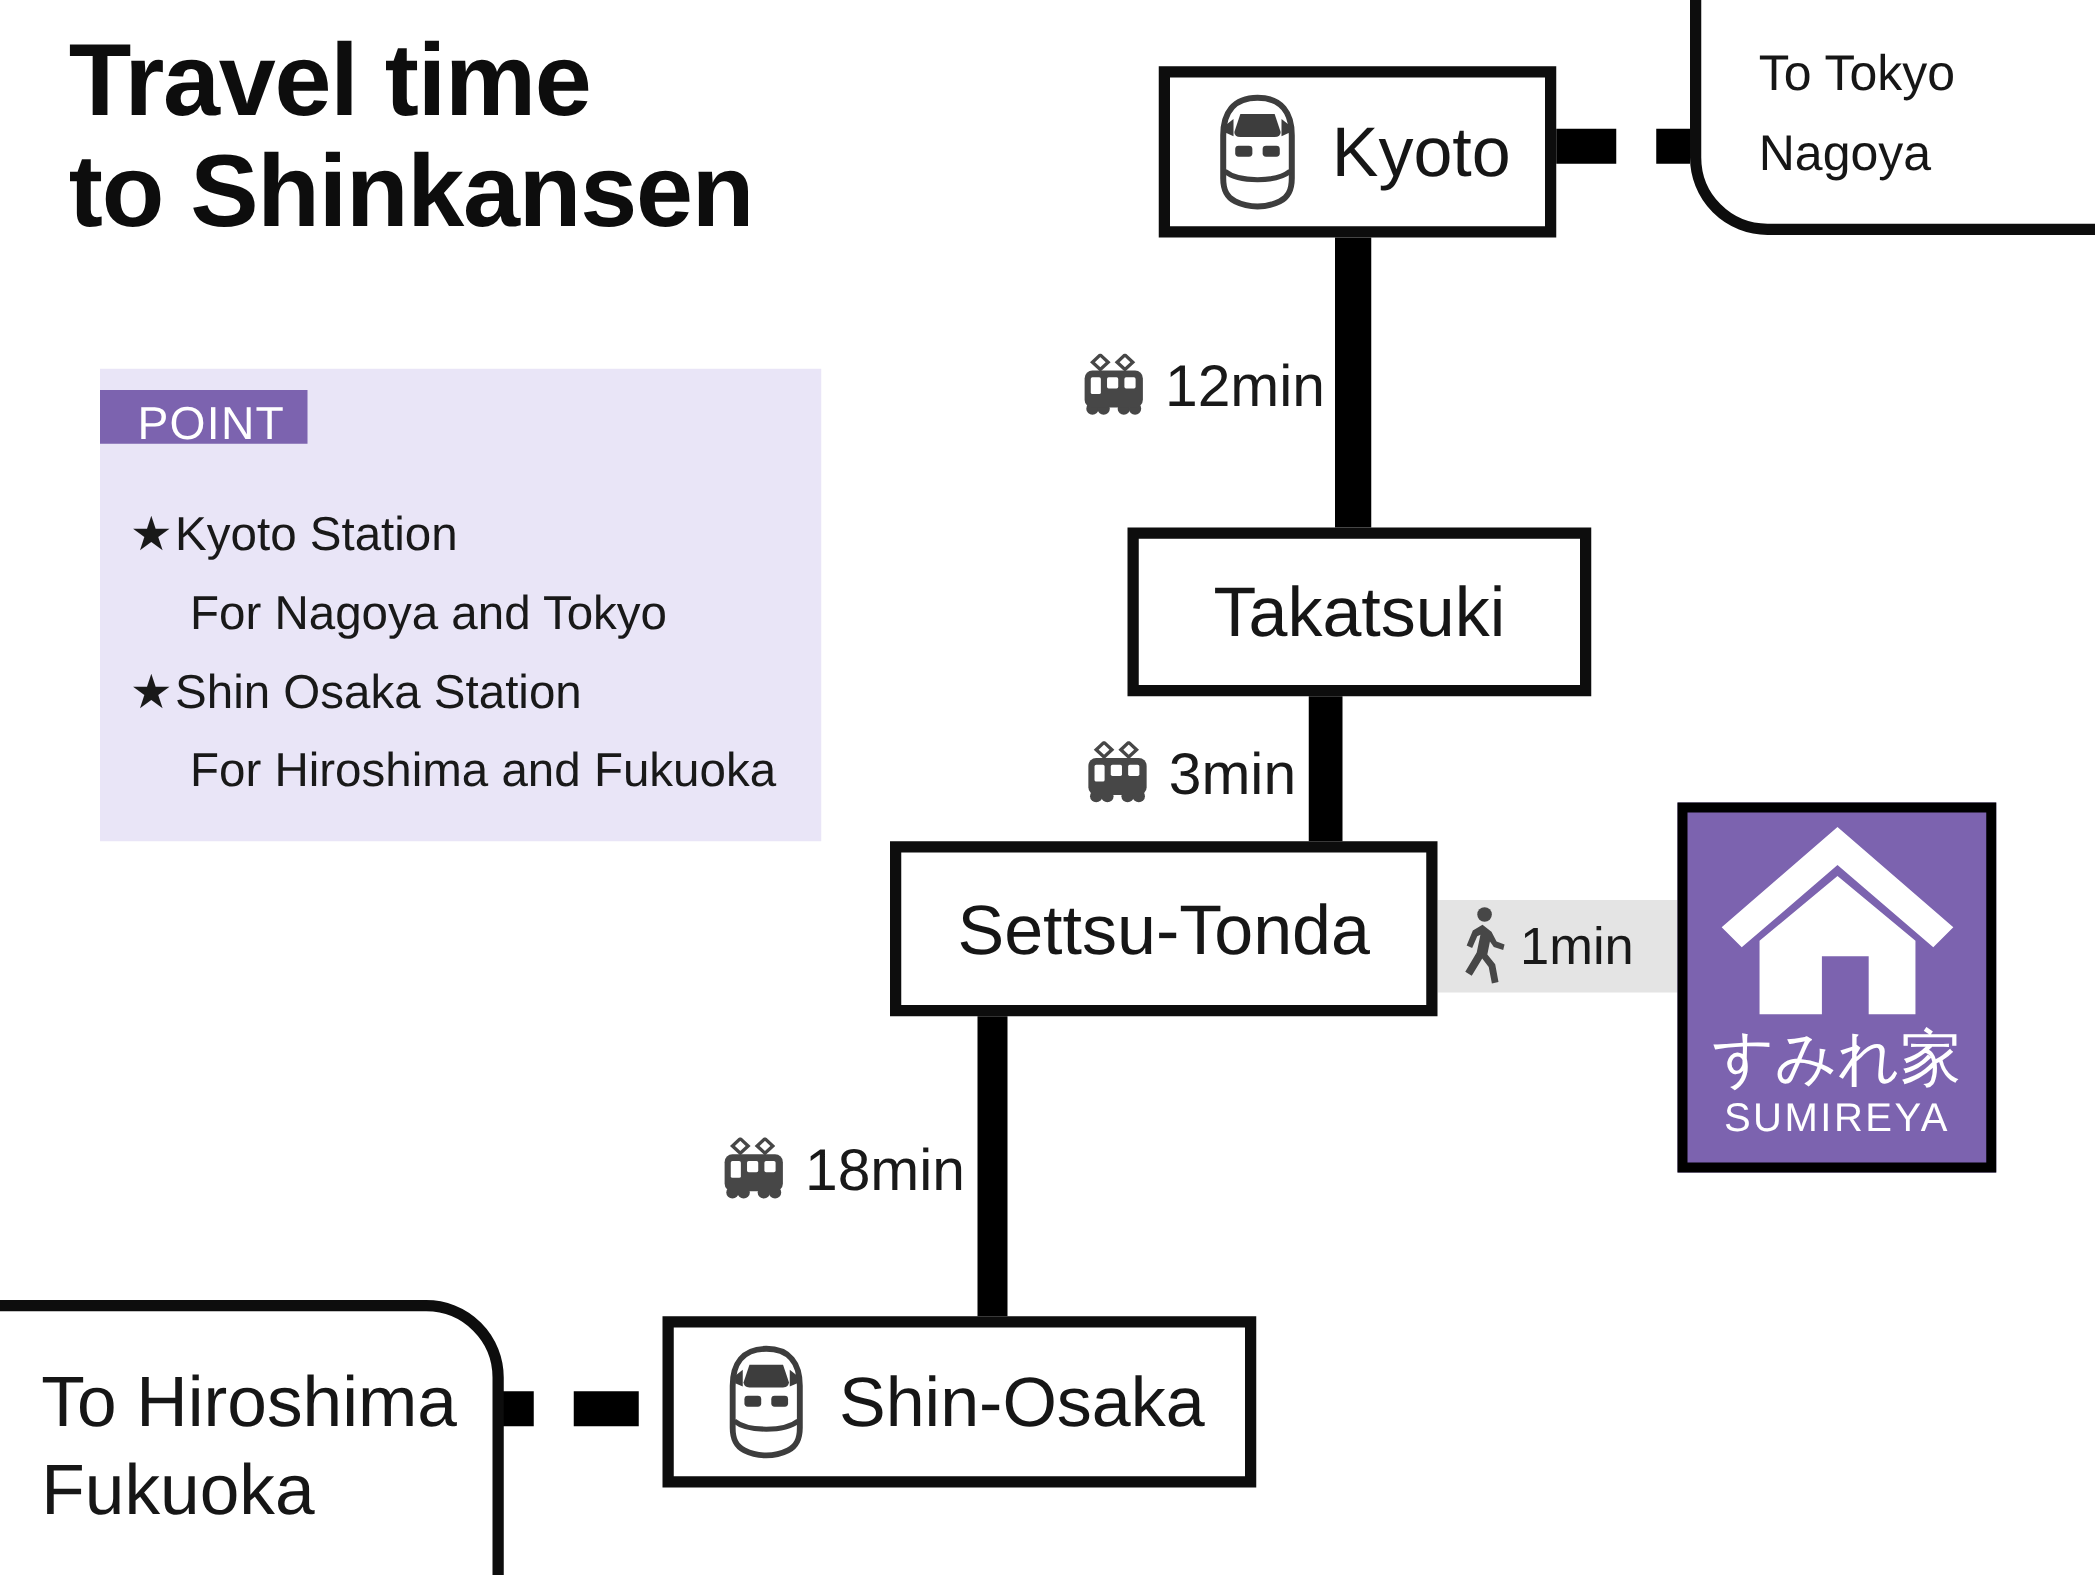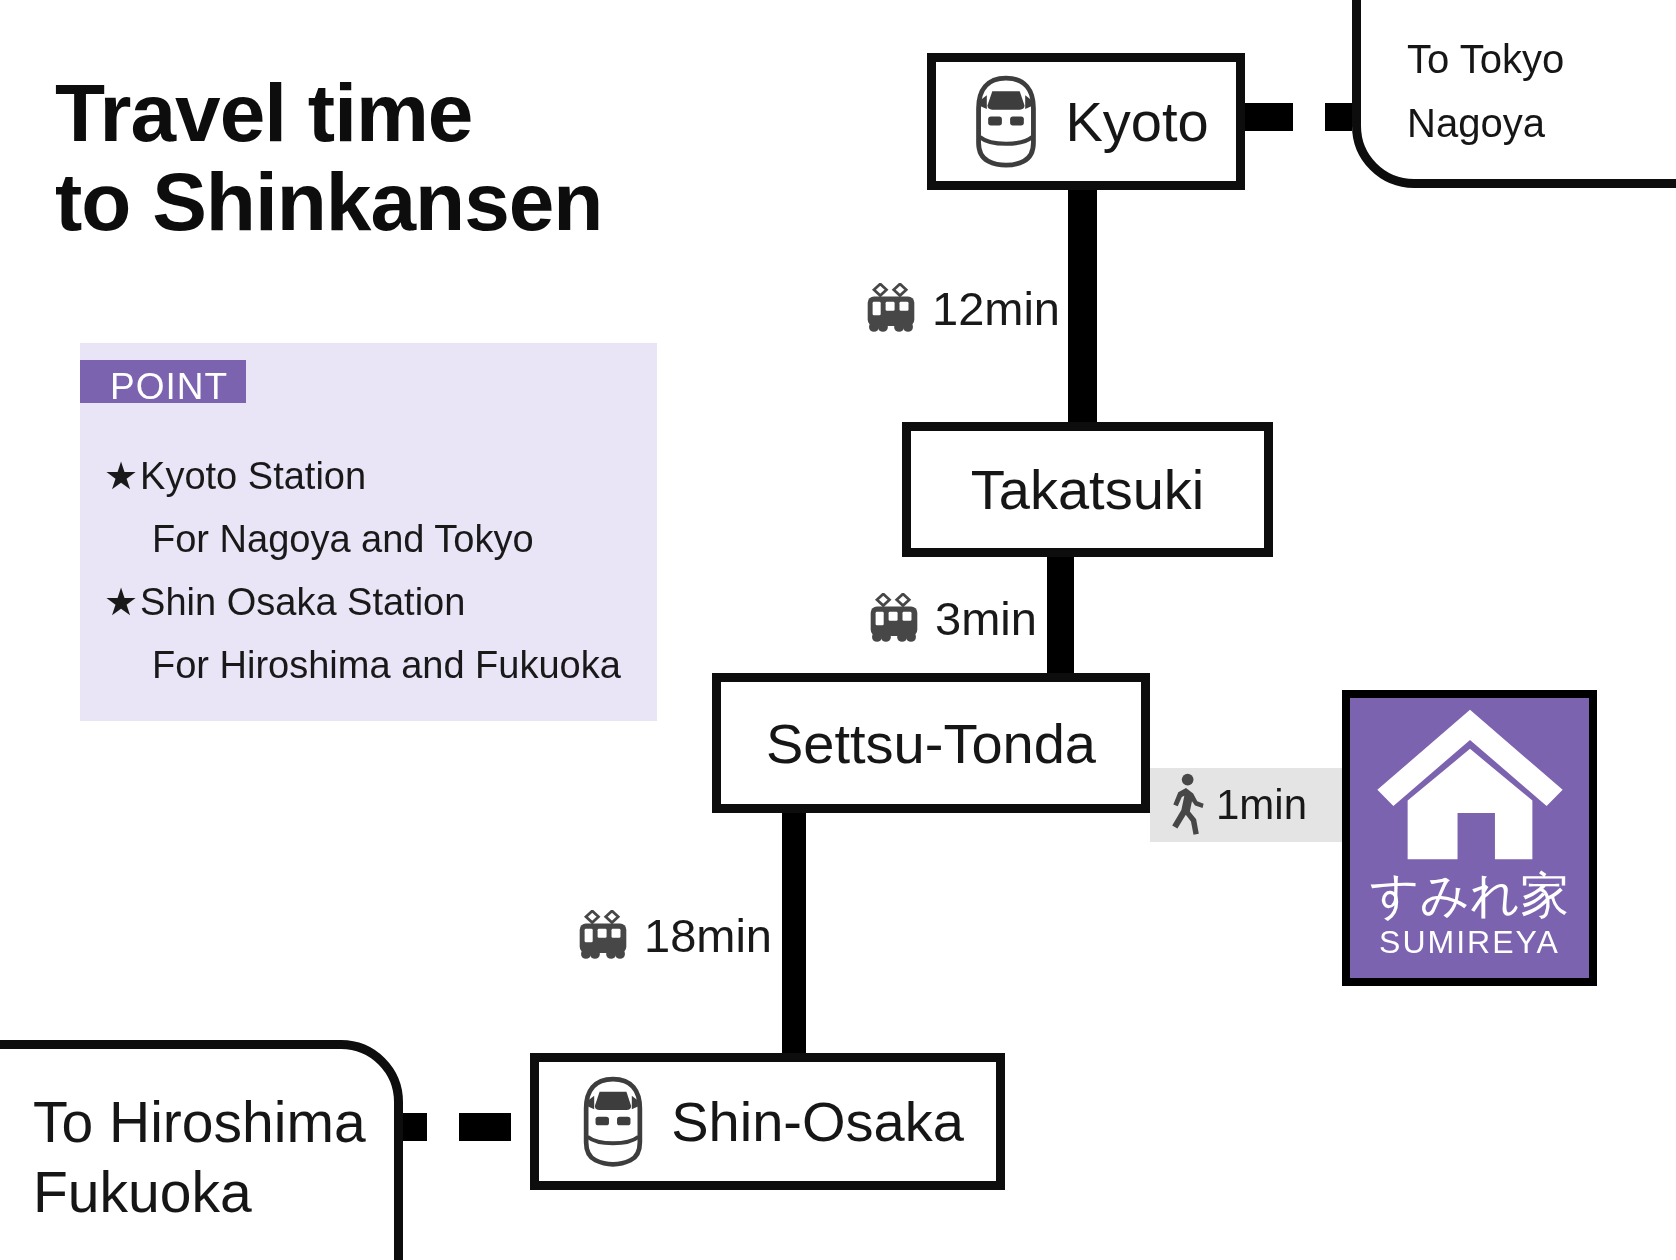--- a/index.html
+++ b/index.html
@@ -3,21 +3,21 @@
 <meta charset="utf-8">
 <style>
   :root{
     --purple:#7c63af; --lavender:#e9e5f7; --band:#e4e4e4; --icon-gray:#474747; --ink:#0d0d0d;
   }
   html,body{margin:0;padding:0;}
   body{
     width:1676px;height:1260px;position:relative;overflow:hidden;background:#ffffff;
     font-family:"Liberation Sans","DejaVu Sans",sans-serif;color:var(--ink);
   }
-  .abs{position:absolute;margin-top:48px;}
+  .abs{position:absolute;}
 
   
   #title{left:55px;top:20px;font-size:82px;font-weight:bold;line-height:1.09;letter-spacing:-1px;color:#0d0d0d;}
 
   
   #point-panel{left:80px;top:295px;width:577px;height:378px;background:var(--lavender);}
   #point-header{position:absolute;left:0;top:17px;width:136px;height:43px;background:var(--purple);
     color:#fff;font-size:37px;line-height:53px;padding-left:30px;letter-spacing:1px;}
   #point-list{position:absolute;left:24px;top:102px;font-size:38px;color:#191919;}
   .point-item{height:63px;line-height:63px;white-space:nowrap;}

